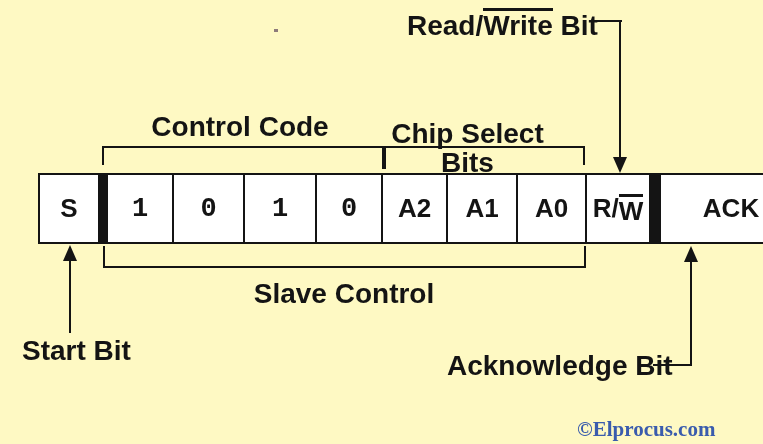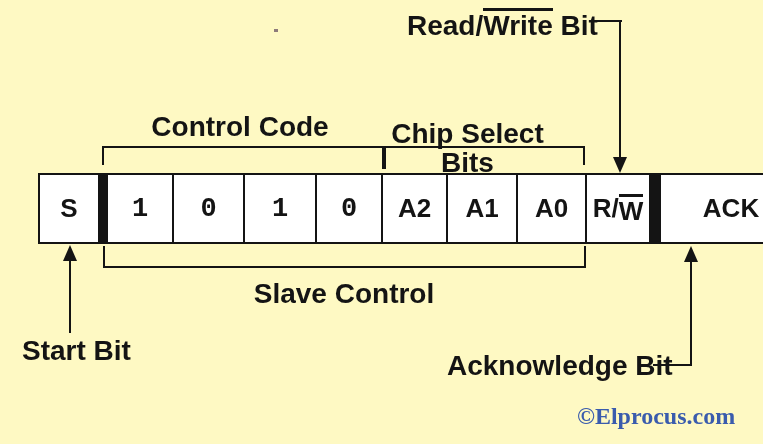--- a/index.html
+++ b/index.html
@@ -15,22 +15,22 @@
             border-left:7px solid transparent;border-right:7px solid transparent;
             border-top:16px solid #141414;}
   .ovl{display:inline-block;border-top:3px solid #141414;padding-top:1px;line-height:1;}
   .row{position:absolute;left:38px;top:173px;height:71px;border:2px solid #141414;
        display:flex;box-sizing:border-box;background:#fff;}
   .cell{display:flex;align-items:center;justify-content:center;
         font-weight:600;font-size:26px;font-family:"Liberation Sans",sans-serif;}
   .cell.mono{font-family:"Liberation Mono","DejaVu Sans Mono",monospace;font-weight:700;font-size:27px;}
   .sepbar{background:#141414;}
   .divider{width:2px;background:#141414;}
-  .watermark{position:absolute;left:577px;top:403px;font-family:"Liberation Serif",serif;
-             font-weight:700;font-size:24px;color:#3a5cad;white-space:nowrap;}
+  .watermark{position:absolute;left:577px;top:417px;font-family:"Liberation Serif",serif;
+             font-weight:700;font-size:21px;color:#3a5cad;white-space:nowrap;}
   .stray{position:absolute;left:274px;top:29px;width:4px;height:3px;background:#8d7b7b;}
 </style>
 </head>
 <body>
 
 <div id="stage">
 
   <div class="label" style="left:407px;top:8px;">
     <span>Read/</span><span class="ovl">Write</span><span> Bit</span>
   </div>

